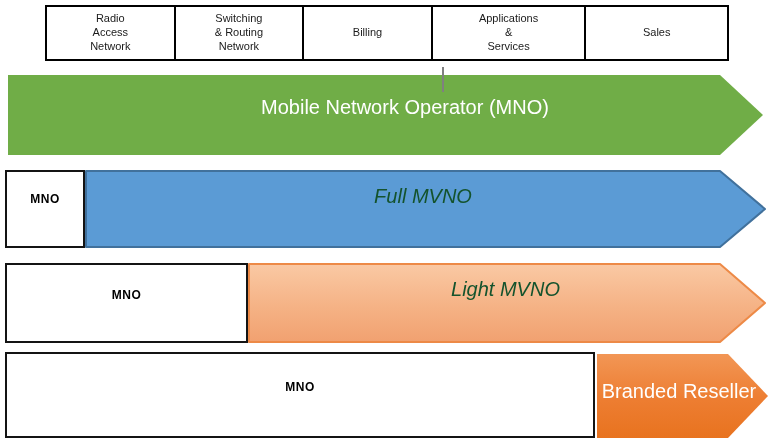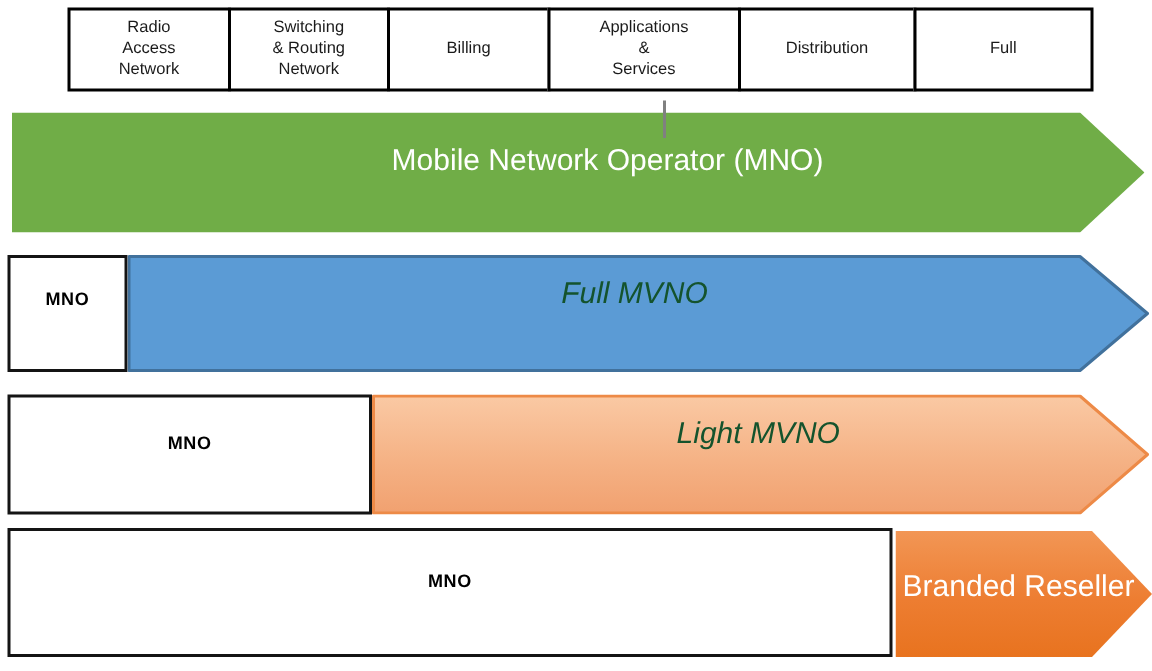--- a/index.html
+++ b/index.html
@@ -81,25 +81,22 @@
 Network</span>
     </div>
     <div class="seg" style="flex:81 1 0">
       <span class="seg-label">Billing</span>
     </div>
     <div class="seg" style="flex:97 1 0">
       <span class="seg-label">Applications
 &amp;
 Services</span>
     </div>
-    <div class="seg" style="flex:89 1 0">
-      <span class="seg-label">Distribution</span>
-    </div>
     <div class="seg" style="flex:90 1 0">
-      <span class="seg-label">Full</span>
+      <span class="seg-label">Sales</span>
     </div>
   </div>
 
   <div class="connector-line"></div>
 
   <div class="arrow arrow-mno">
     <svg width="755" height="80" viewBox="0 0 755 80" aria-hidden="true">
       <polygon points="0,0 712,0 755,40 712,80 0,80" fill="#70AD47"></polygon>
     </svg>
     <div class="arrow-label txt-white">Mobile Network Operator (MNO)</div>

